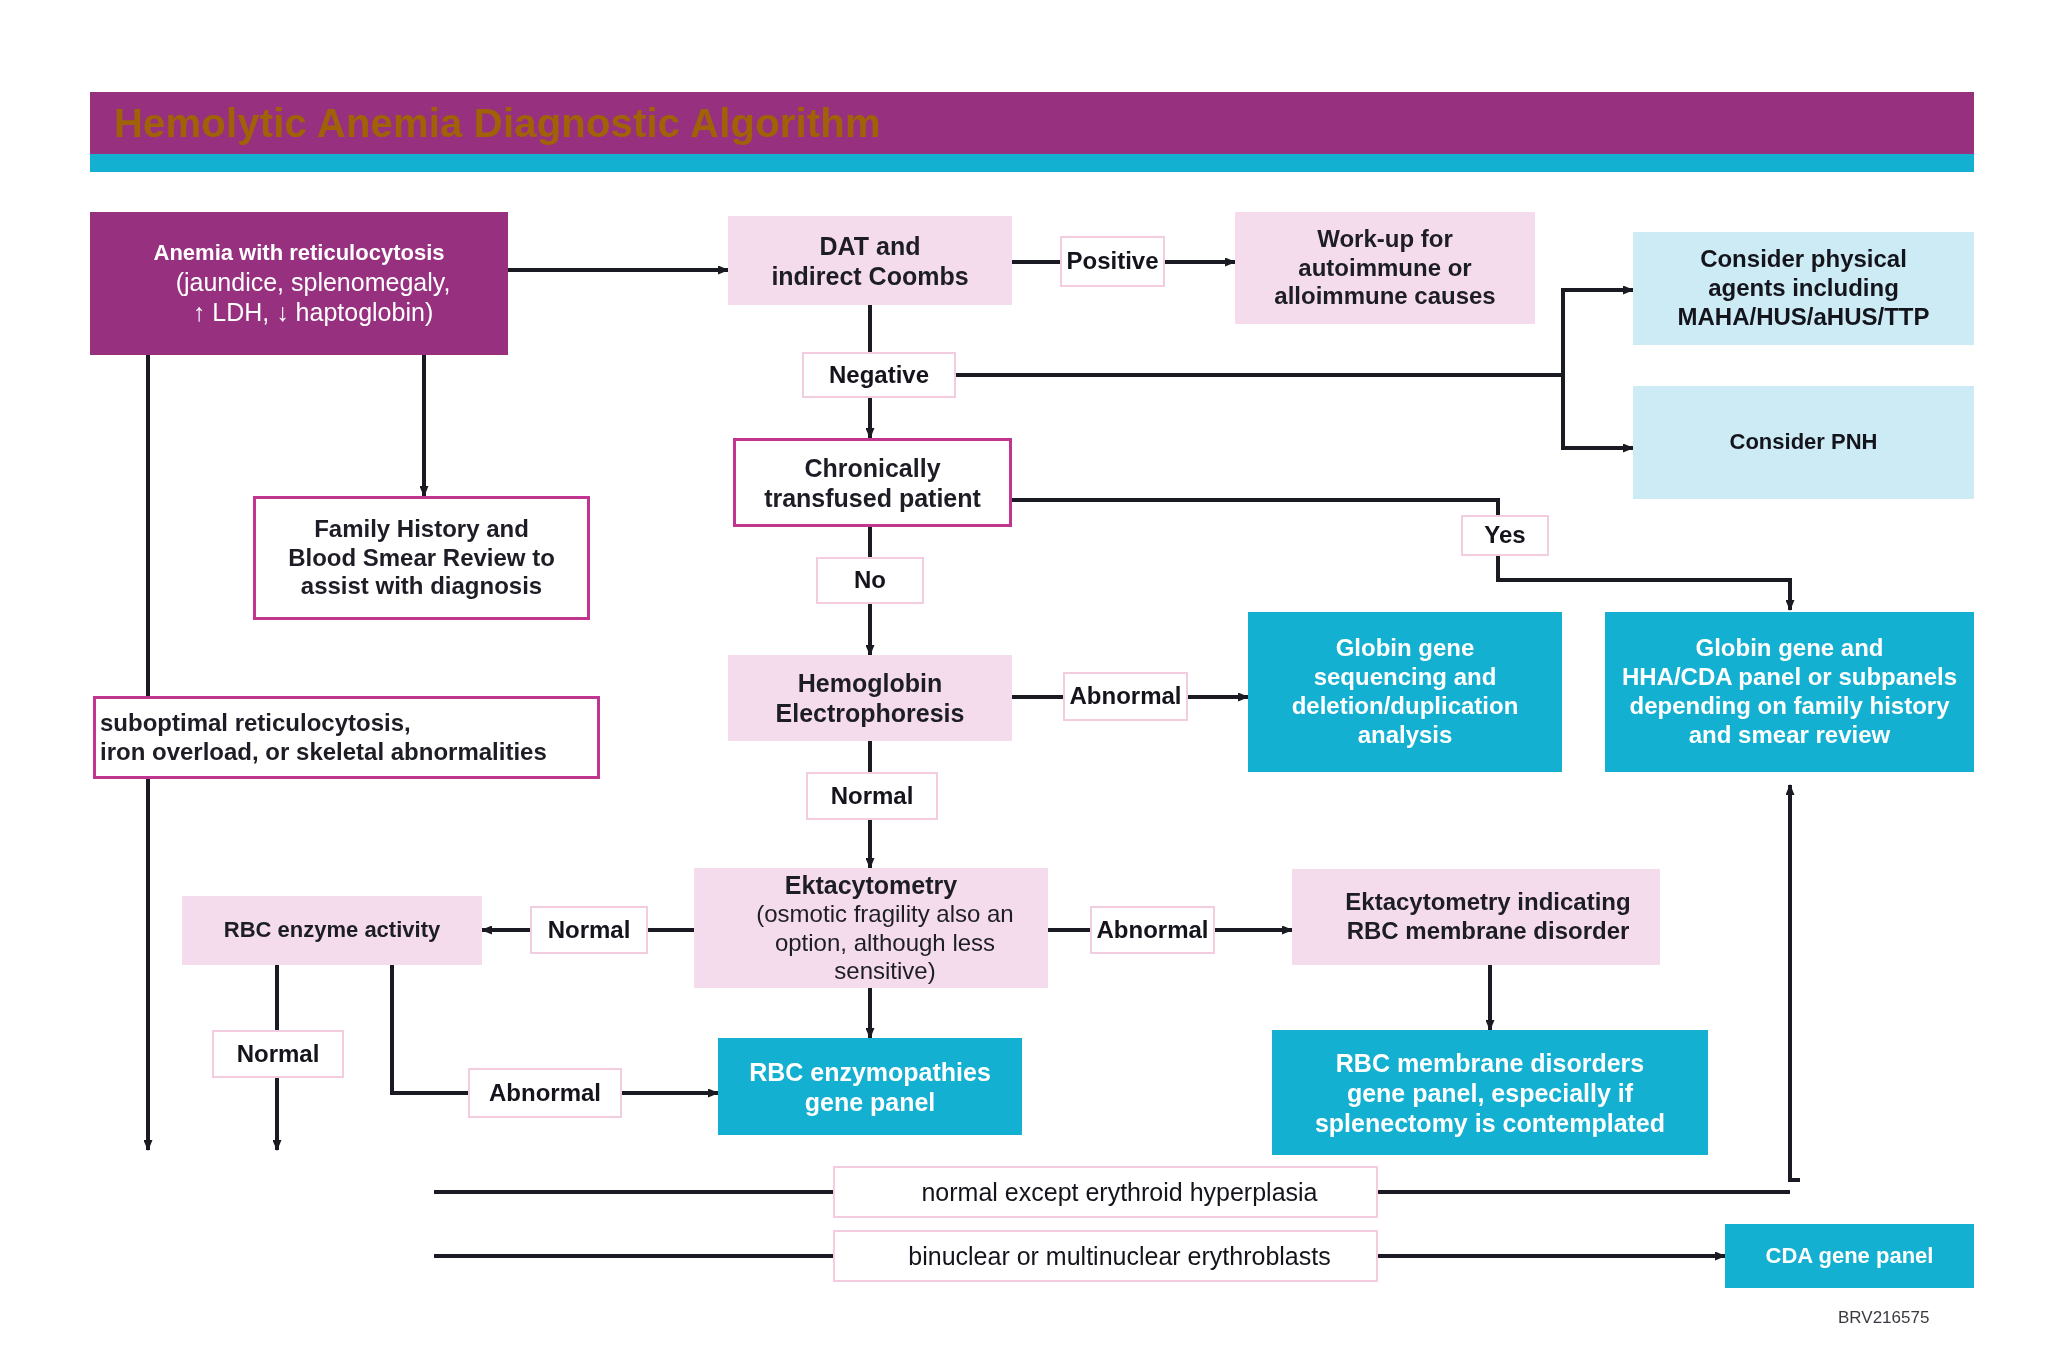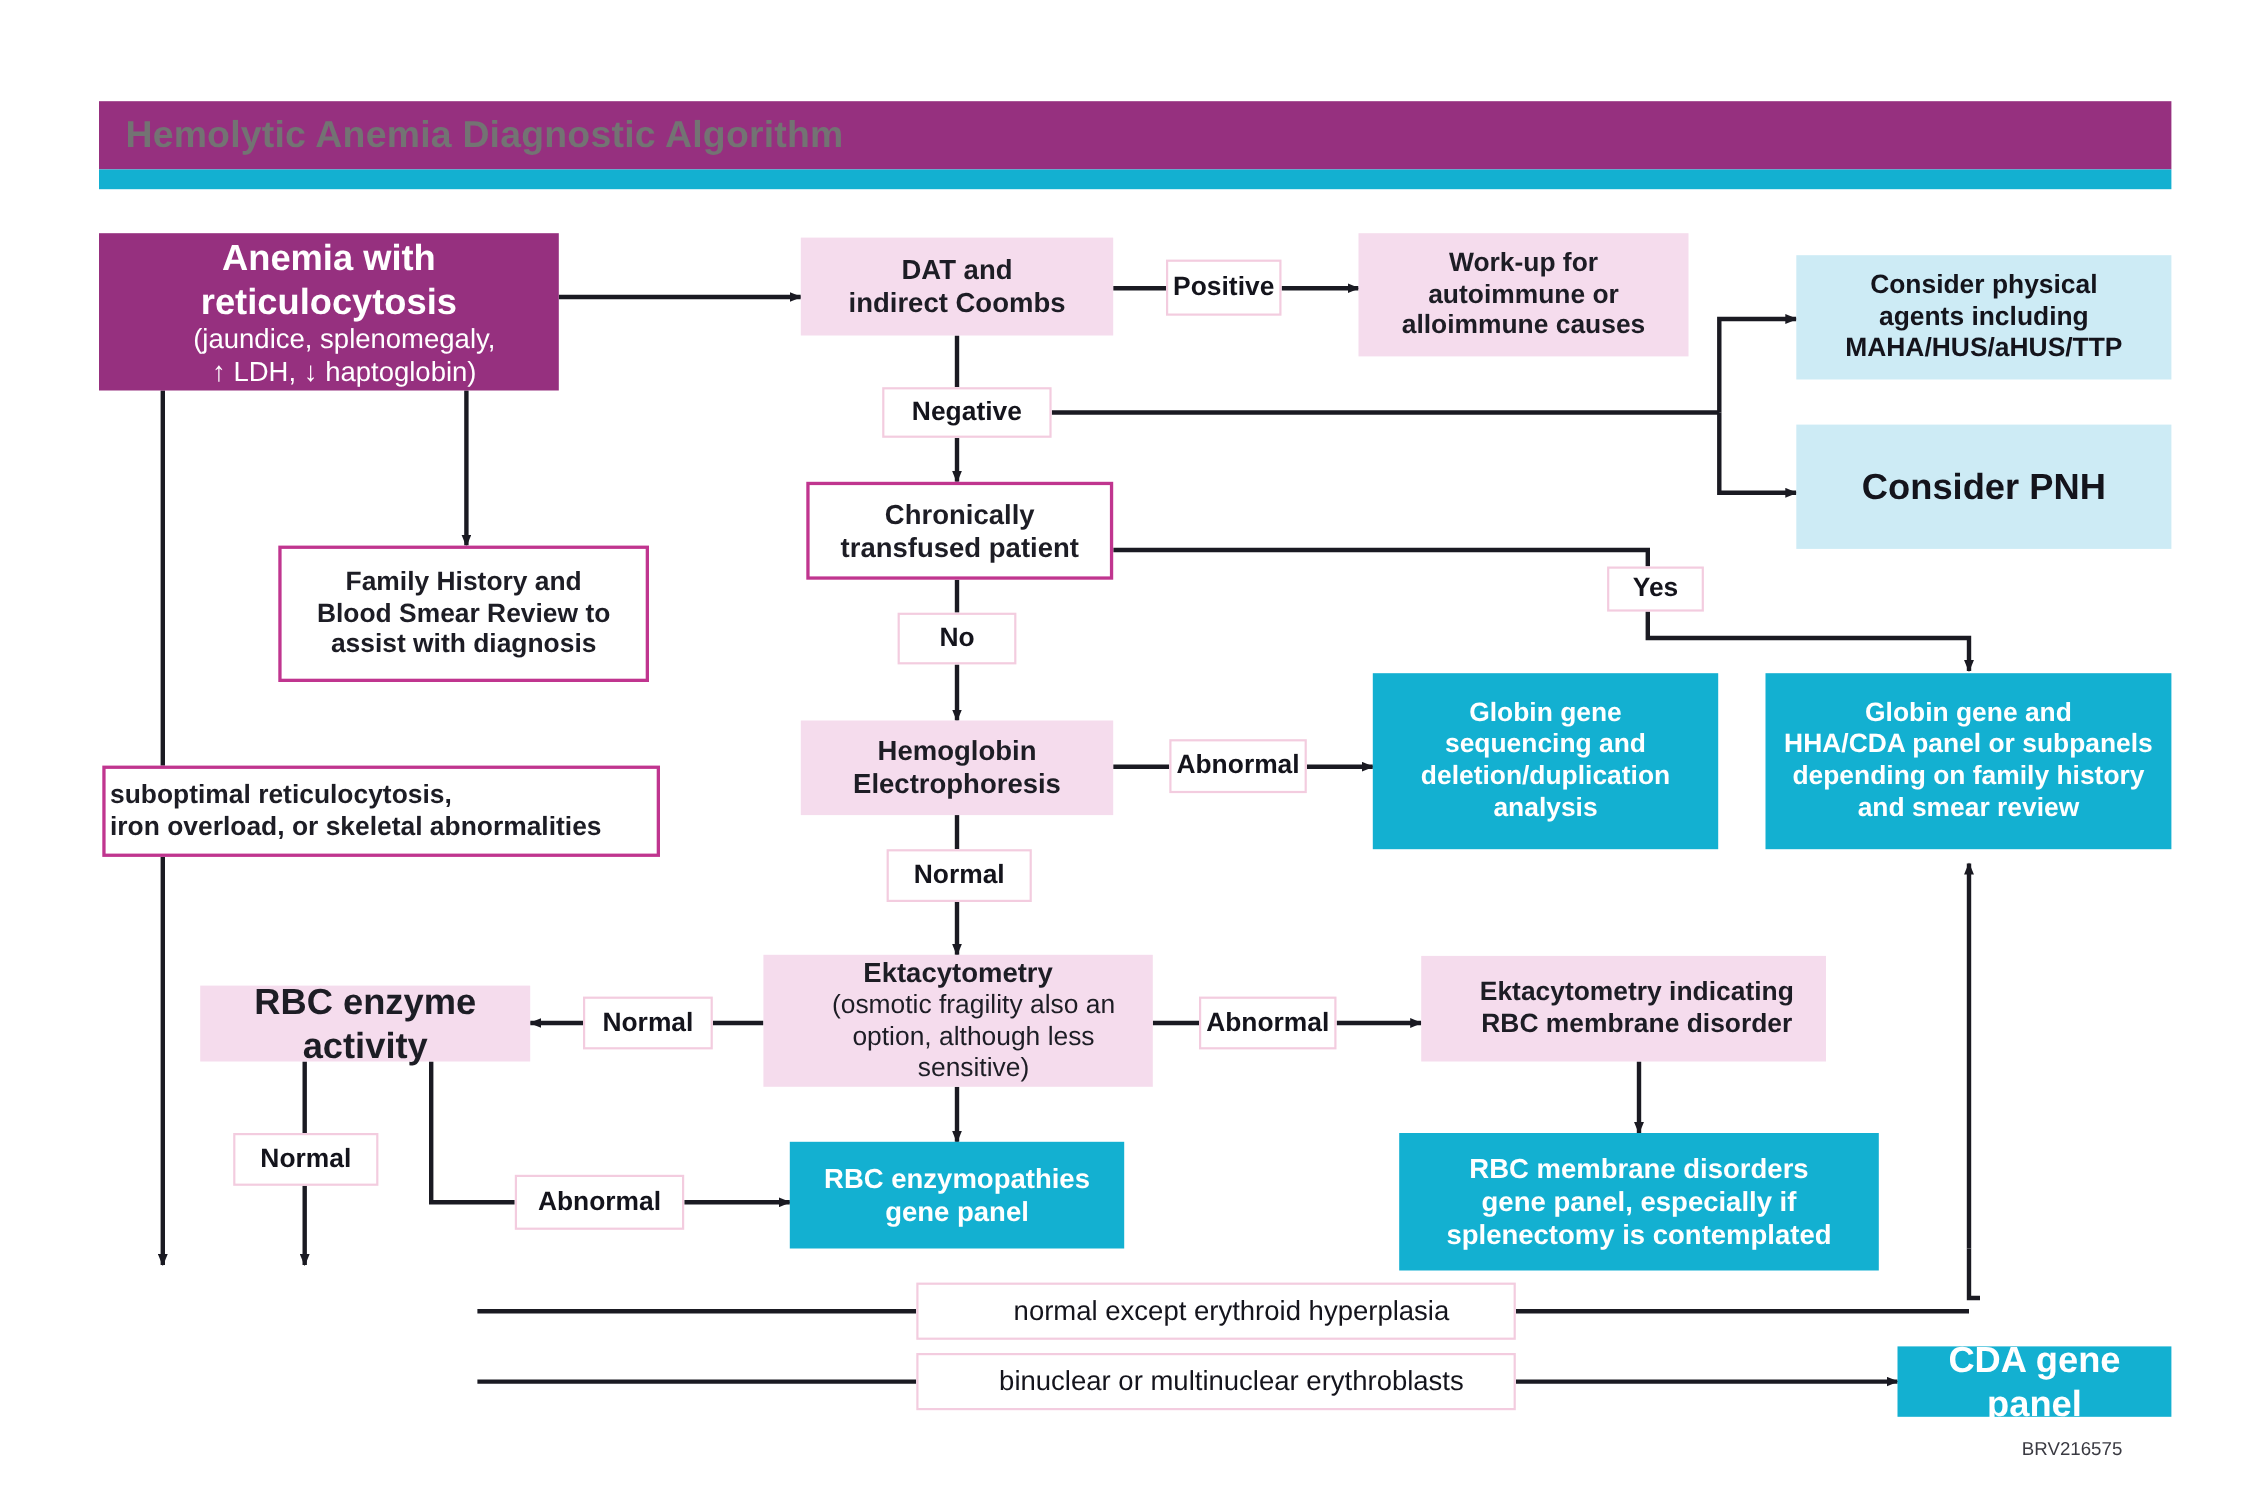--- a/index.html
+++ b/index.html
@@ -12,38 +12,38 @@
 
   
   #edges{position:absolute;left:0;top:0;width:2048px;height:1365px;z-index:1;pointer-events:none;}
   .node{position:absolute;z-index:2;box-sizing:border-box;
         display:flex;align-items:center;justify-content:center;text-align:center;}
 
   
   .hdr-bar{position:absolute;z-index:3;background:#96307f;}
   .hdr-rule{position:absolute;z-index:3;background:#13b0d1;}
   .hdr-title{
-    position:absolute;z-index:4;color:#737373;font-weight:bold;
-    font-size:34px;letter-spacing:.2px;display:flex;align-items:center;
+    position:absolute;z-index:4;color:#a16207;font-weight:bold;
+    font-size:40px;letter-spacing:.2px;display:flex;align-items:center;
   }
 
   
   .n-purple{background:#96307f;color:#ffffff;}
   .n-pink{background:#f5dced;color:#1d1d25;}
   .n-teal{background:#13b0d1;color:#ffffff;}
   .n-lblue{background:#cdebf5;color:#14141c;}
   .n-outline{background:#ffffff;color:#1d1d25;border:3px solid #c0358f;}
   .lbl{background:#ffffff;color:#14141c;border:2px solid #f3ccdf;}
 
   .tx{display:block;line-height:1.2;}
   .b{font-weight:bold;}
   .r{font-weight:normal;margin-left:28px;}
   .s24{font-size:24px;}
   .s25{font-size:25px;}
-  .s26{font-size:33px;}
+  .s26{font-size:22px;}
 
   .credit{position:absolute;z-index:4;font-size:17px;color:#3a3a42;}
 </style>
 </head>
 <body>
 
 <div id="canvas">
 
   <svg id="edges" viewBox="0 0 2048 1365" width="2048" height="1365">
     <defs>

